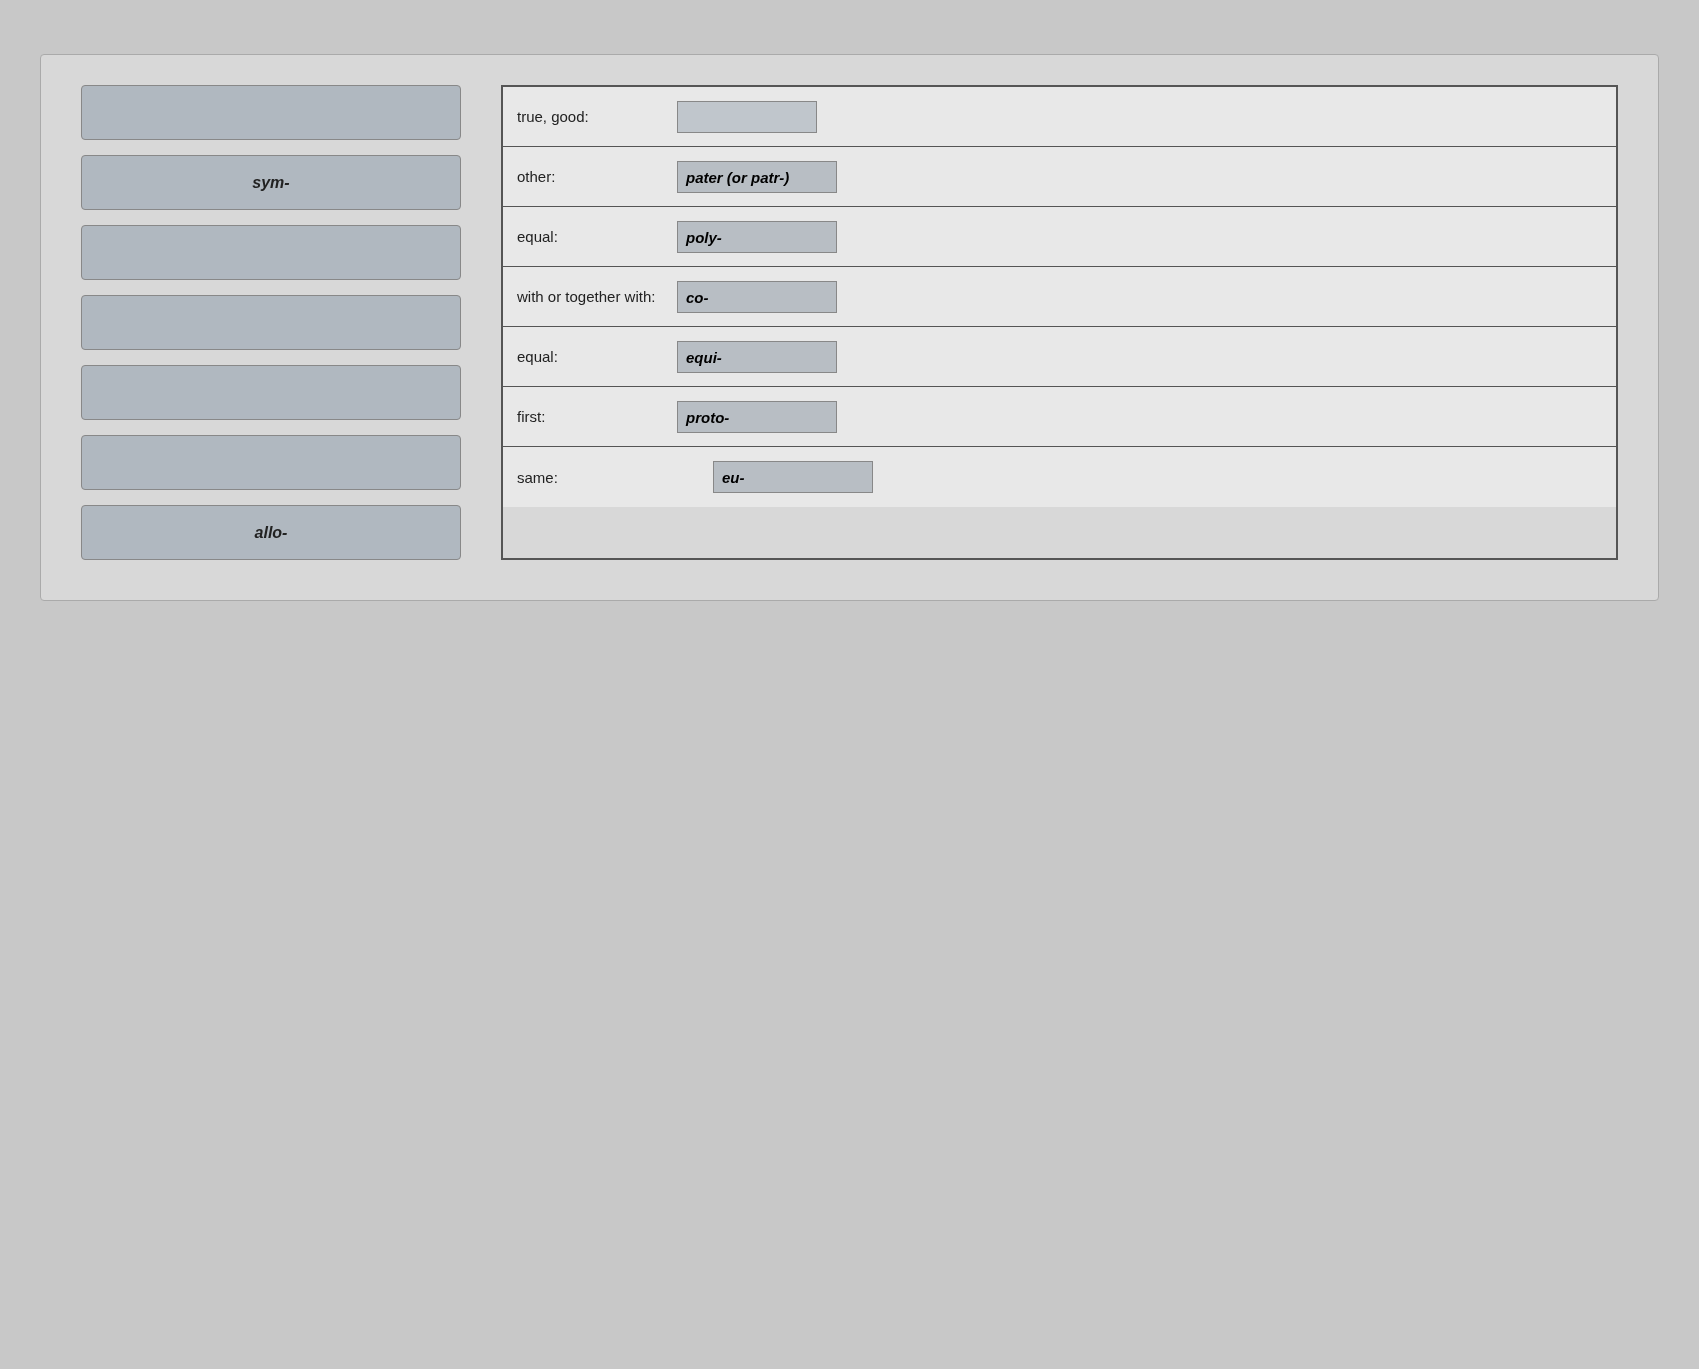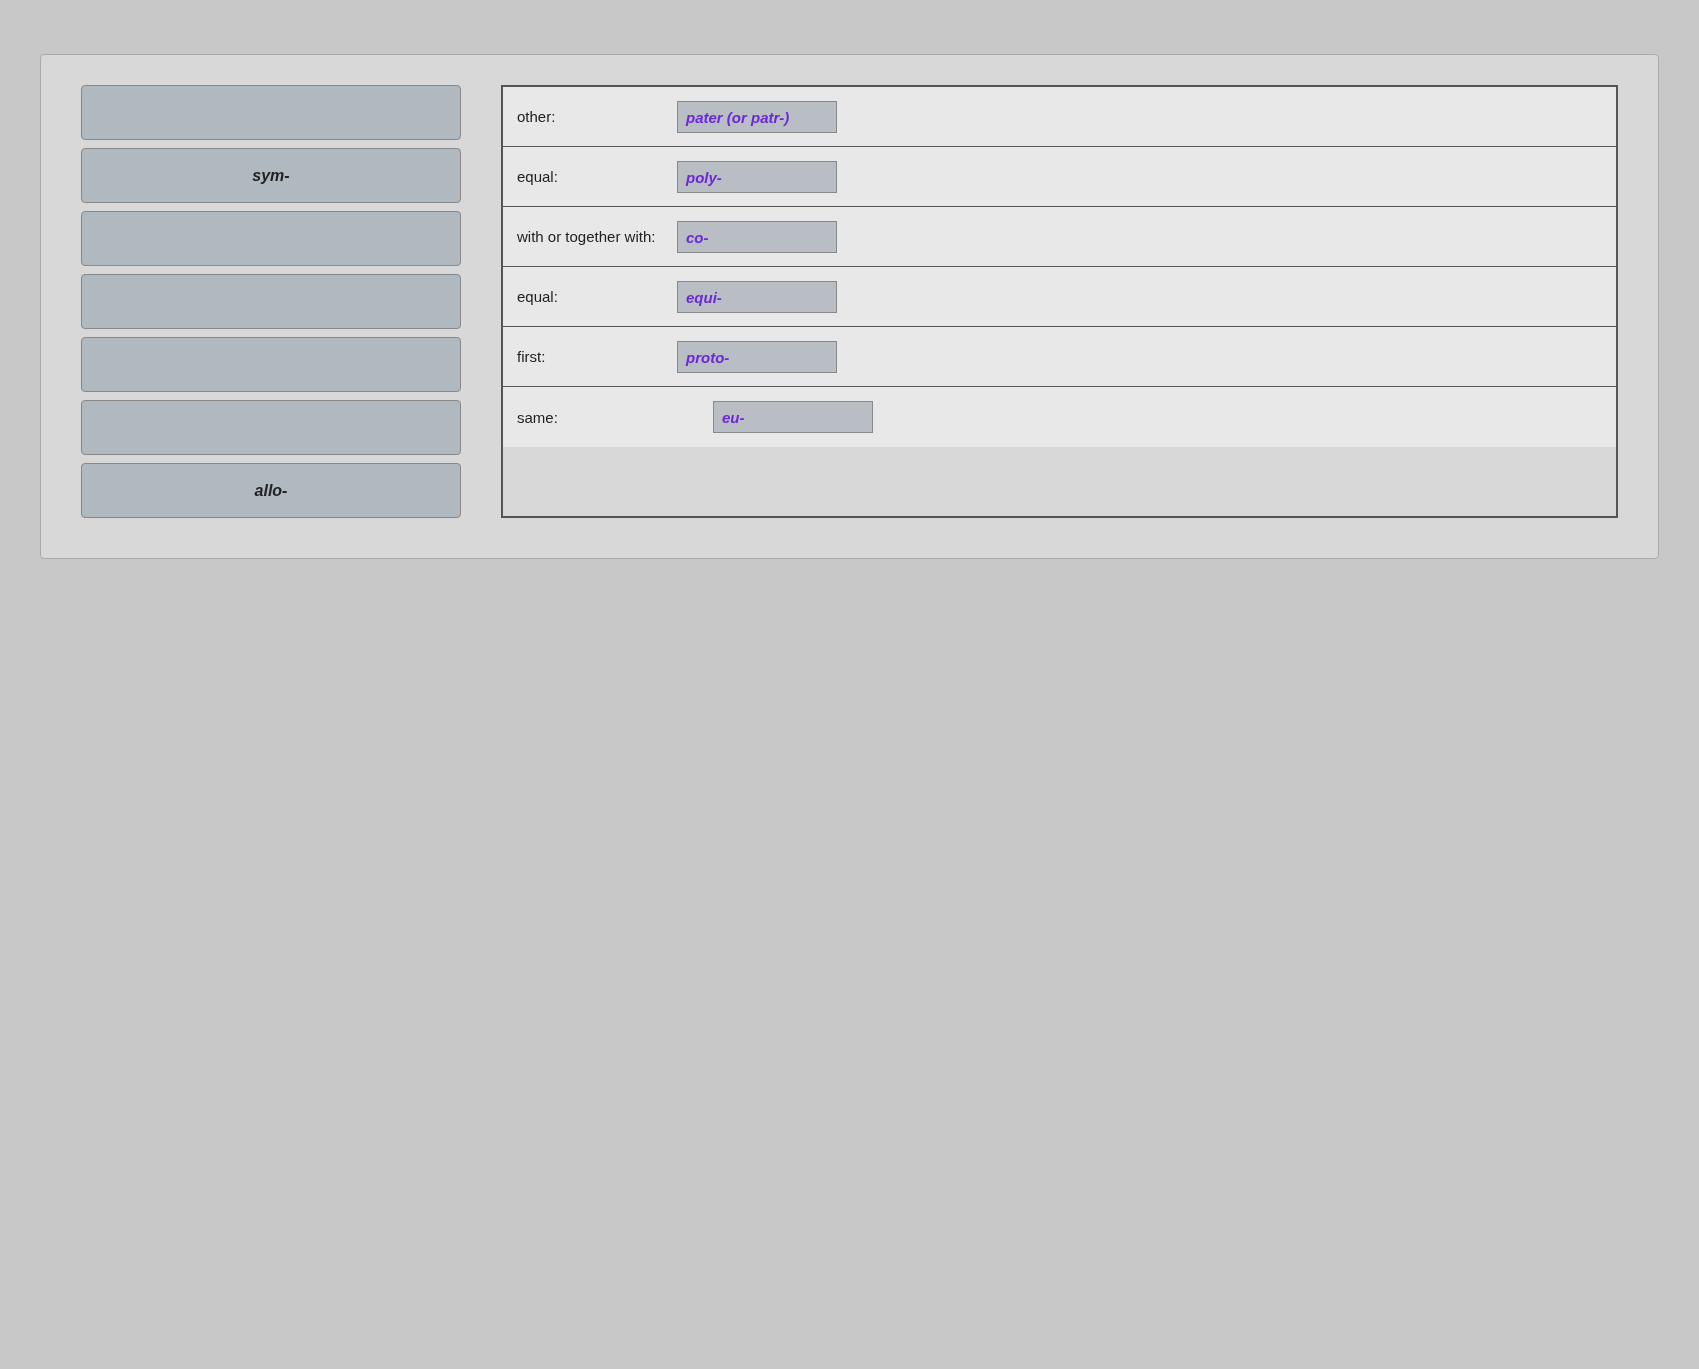--- a/index.html
+++ b/index.html
@@ -34,21 +34,21 @@
       border-radius: 4px;
       padding: 30px 40px 40px 40px;
       display: flex;
       gap: 0;
     }
 
     
     .left-column {
       display: flex;
       flex-direction: column;
-      gap: 8px;
+      gap: 15px;
       width: 380px;
       flex-shrink: 0;
       margin-right: 40px;
     }
 
     .term-slot {
       background-color: #a0a8b0;
       border: 1px solid #888;
       border-radius: 4px;
       height: 55px;
@@ -104,21 +104,21 @@
       display: inline-block;
       background-color: #b8bec4;
       border: 1px solid #888;
       min-width: 160px;
       height: 32px;
       line-height: 32px;
       padding: 0 8px;
       font-style: italic;
       font-weight: bold;
       font-size: 15px;
-      color: #6d28d9;
+      color: #000000;
       vertical-align: middle;
     }
 
     .answer-box.empty {
       background-color: #c0c6cc;
       min-width: 140px;
     }
   </style>
 </head>
 <body>
@@ -134,20 +134,24 @@
         <div class="term-slot labeled">sym-</div>
         <div class="term-slot empty"></div>
         <div class="term-slot empty"></div>
         <div class="term-slot empty"></div>
         <div class="term-slot empty"></div>
         <div class="term-slot labeled">allo-</div>
       </div>
 
     <div class="right-column">
 
+    <div class="definition-row">
+          <span class="definition-label">true, good:</span>
+          <span class="answer-box empty"></span>
+        </div>
         <div class="definition-row">
           <span class="definition-label">other:</span>
           <span class="answer-box">pater (or patr-)</span>
         </div>
         <div class="definition-row">
           <span class="definition-label">equal:</span>
           <span class="answer-box">poly-</span>
         </div>
         <div class="definition-row">
           <span class="definition-label">with or together with:</span>

